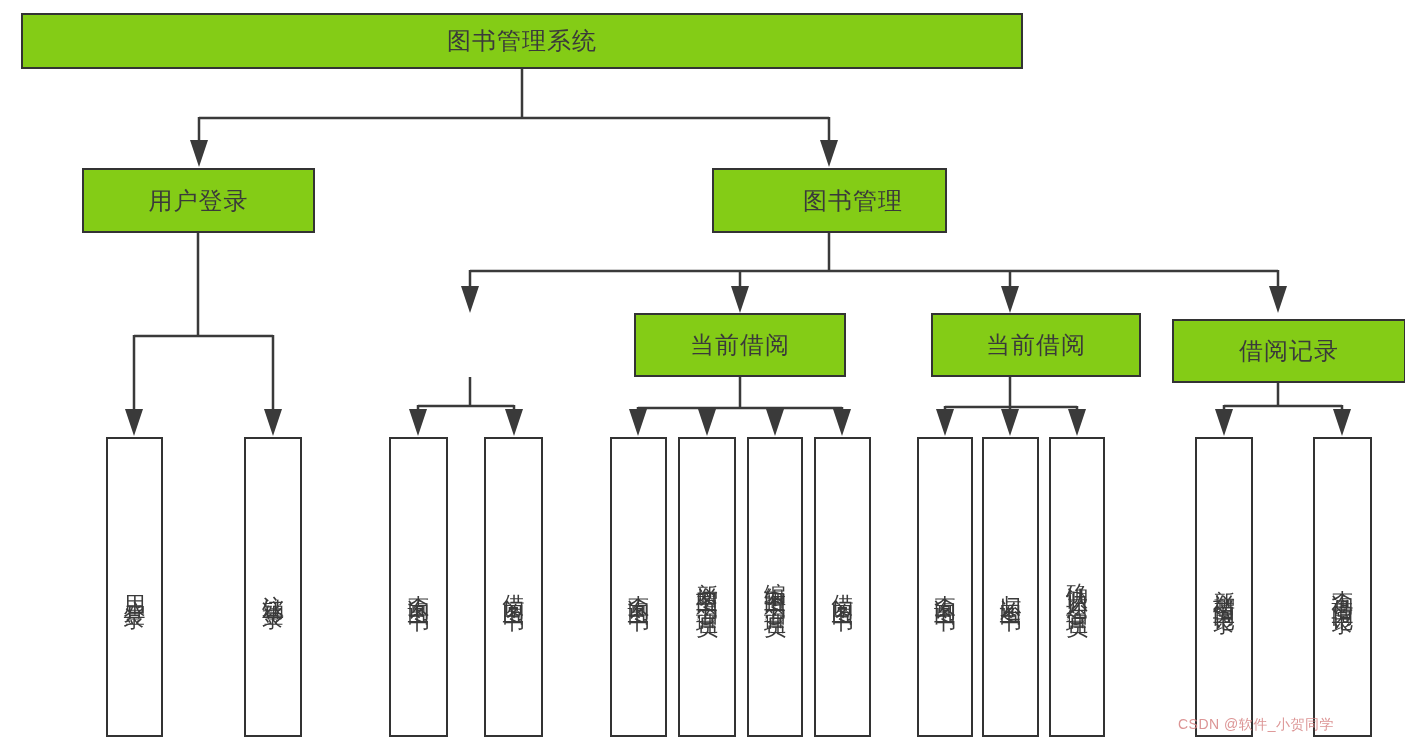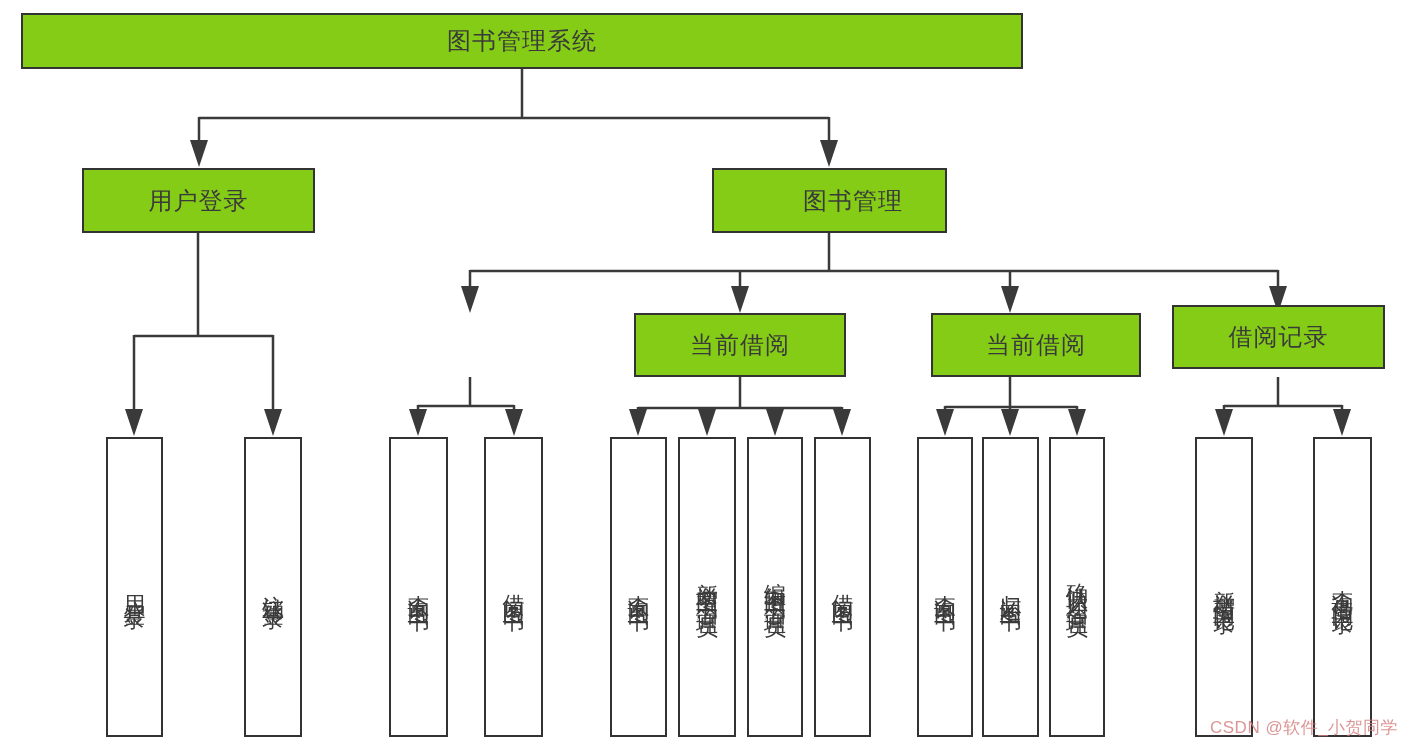--- a/index.html
+++ b/index.html
@@ -44,23 +44,23 @@
     writing-mode: vertical-rl;
     text-orientation: mixed;
     font-size: 22px;
     letter-spacing: 5px;
     line-height: 1.1;
     color: #3a3a3a;
     white-space: nowrap;
   }
   #watermark {
     position: absolute;
-    left: 1210px;
+    left: 1178px;
     top: 716px;
-    font-size: 17px;
+    font-size: 14px;
     color: rgba(214, 130, 130, 0.85);
     white-space: nowrap;
     z-index: 5;
     letter-spacing: 0.5px;
   }
 </style>
 </head>
 <body>
 
 <div id="canvas">
@@ -108,21 +108,21 @@
     </g>
   </svg>
 
   <div class="hbox" style="left:21px; top:13px; width:1002px; height:56px;">图书管理系统</div>
 
   <div class="hbox" style="left:82px; top:168px; width:233px; height:65px;">用户登录</div>
   <div class="hbox" style="left:712px; top:168px; width:235px; height:65px;padding-left:47px;">图书管理</div>
 
   <div class="hbox" style="left:634px; top:313px; width:212px; height:64px;">当前借阅</div>
   <div class="hbox" style="left:931px; top:313px; width:210px; height:64px;">当前借阅</div>
-  <div class="hbox" style="left:1172px; top:305px; width:213px; height:64px;">借阅记录</div>
+  <div class="hbox" style="left:1172px; top:319px; width:234px; height:64px;">借阅记录</div>
 
   <div class="vbox" style="left:106px; width:57px;">
     <span>用户登录</span>
   </div>
   <div class="vbox" style="left:244px; width:58px;">
     <span>注销登录</span>
   </div>
 
   <div class="vbox" style="left:389px; width:59px;">
     <span>查询图书</span>

